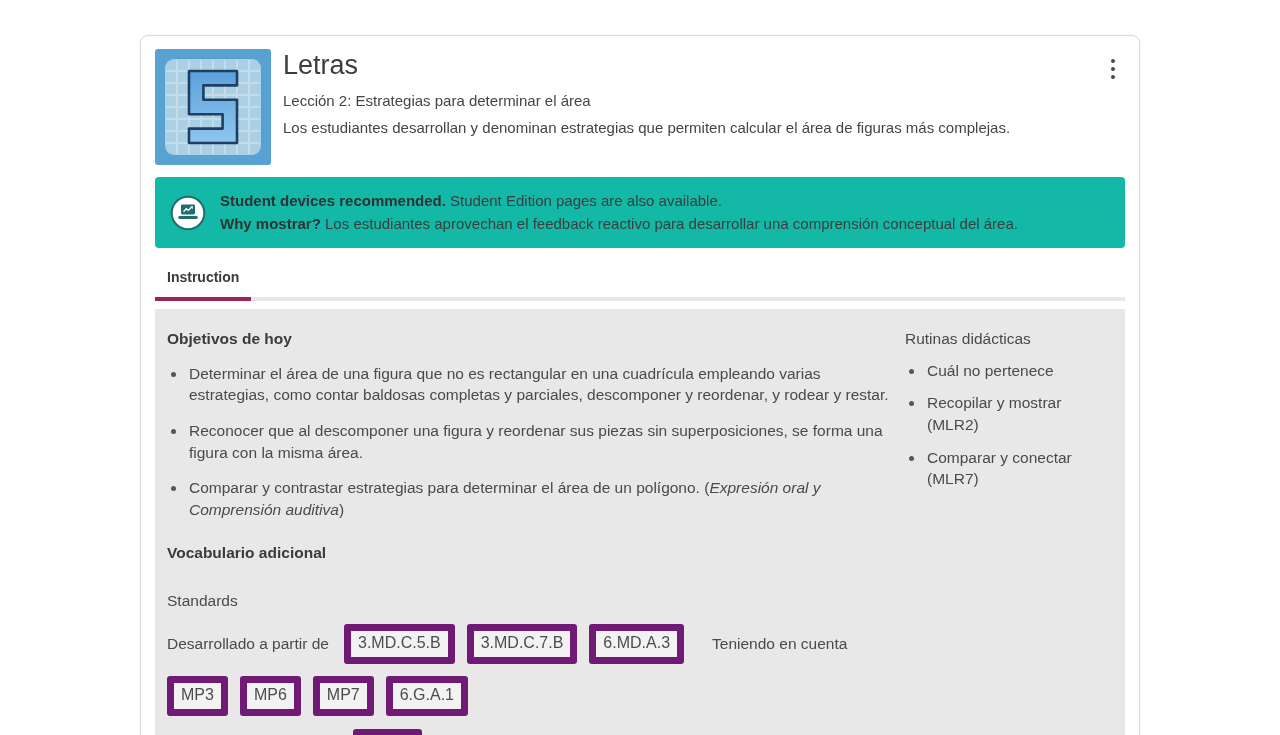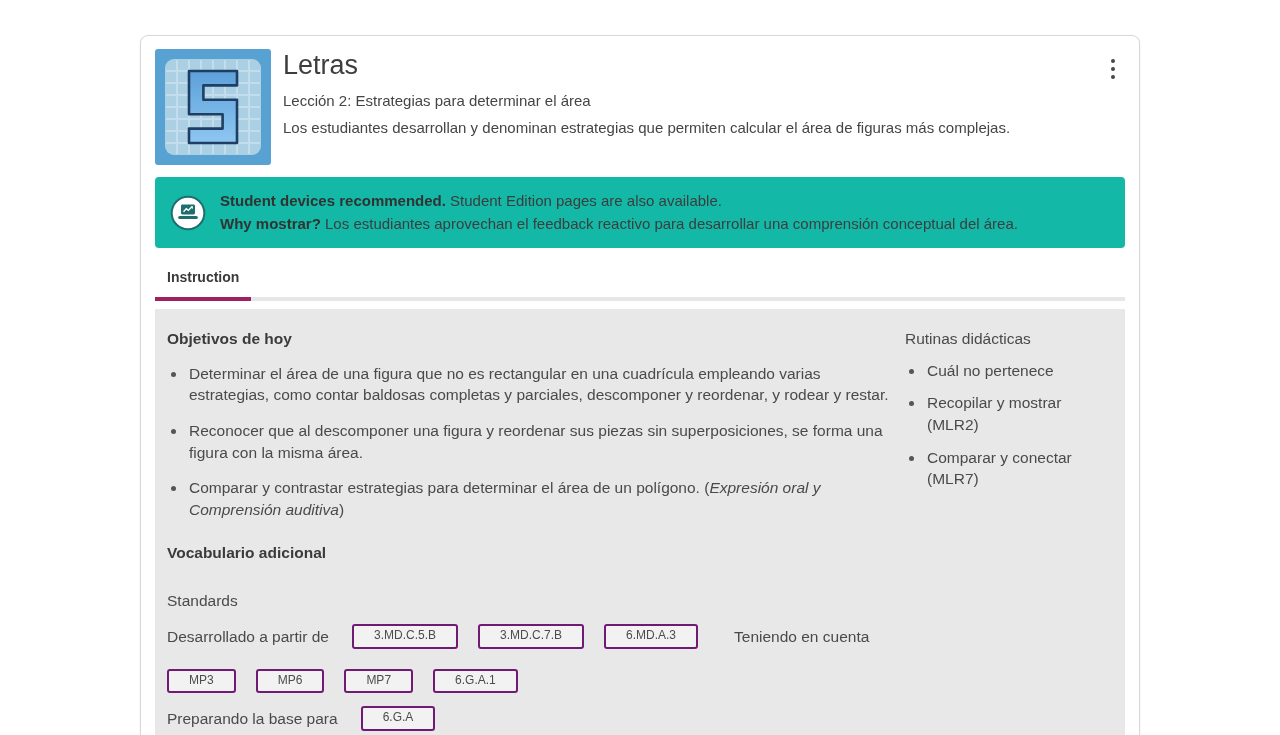--- a/index.html
+++ b/index.html
@@ -87,30 +87,30 @@
   .obj-heading {
     font-size: 15.5px; font-weight: 700; color: #3b3b3b;
     margin: 0 0 13px;
   }
   ul.objectives { margin: 0 0 21px; padding-left: 20px; }
   ul.objectives li { margin-bottom: 14px; padding-left: 2px; }
   ul.objectives li::marker { color: #555; }
   .vocab-heading { font-size: 15.5px; font-weight: 700; color: #3b3b3b; margin: 0; }
   .vocab-text { font-style: italic; margin: 2px 0 0; }
   .standards-label { margin: 26px 0 0; color: #4a4a4a; }
-  .standards-row { margin-top: 13px; display: flex; align-items: center; flex-wrap: wrap; gap: 20px; }
+  .standards-row { margin-top: 13px; display: flex; align-items: center; flex-wrap: wrap; gap: 12px; }
   .standards-row .row-label { margin-right: 3px; }
   .standards-row .row-label.second { margin-left: 16px; }
   .badge {
     display: inline-block;
     background: #f2f2f2;
-    border: 2px solid #701a75;
+    border: 7px solid #701a75;
     border-radius: 3px;
-    padding: 2px 20px 3px;
-    font-size: 12px;
+    padding: 2px 7px 3px;
+    font-size: 16px;
     color: #4c4c4c;
     cursor: pointer;
     line-height: 1.3;
   }
   .routines-heading { margin: 0 0 10px; color: #4a4a4a; }
   ul.routines { margin: 0; padding-left: 20px; }
   ul.routines li { margin-bottom: 11px; padding-left: 2px; }
   ul.routines li::marker { color: #555; }
   .italic { font-style: italic; }
 </style>

